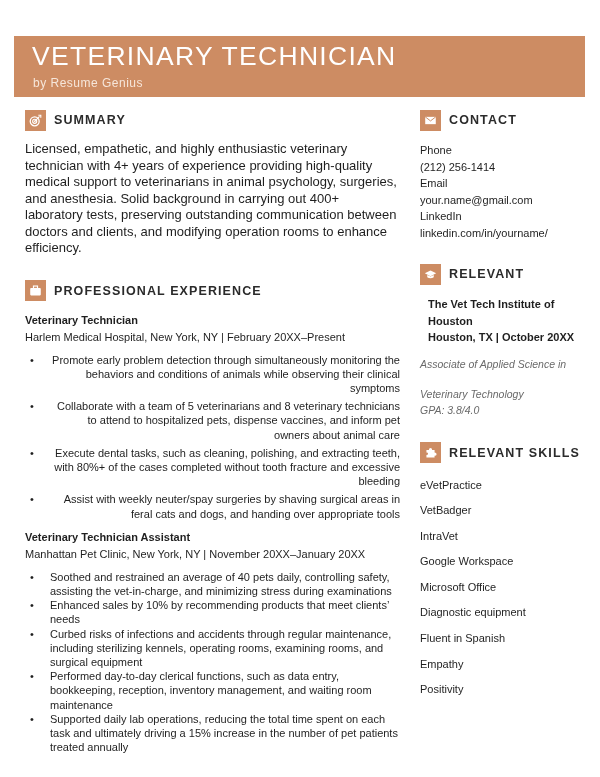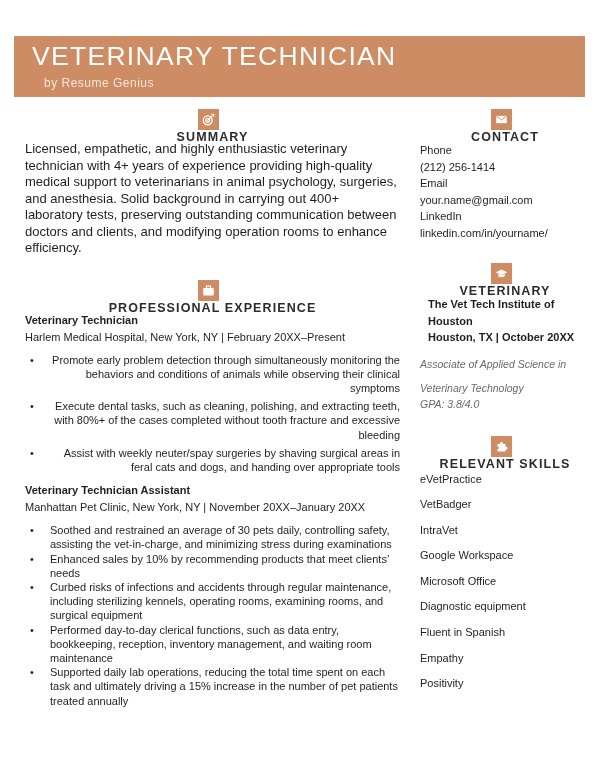--- a/index.html
+++ b/index.html
@@ -2,27 +2,27 @@
 <html><head>
 <meta charset="utf-8">
 <style>
   html, body { margin: 0; padding: 0; background: #ffffff; }
   body { width: 600px; height: 777px; position: relative; overflow: hidden;
          font-family: "Liberation Sans", sans-serif; color: #1f1f1f; }
   .header { position: absolute; left: 14px; top: 36px; width: 571px; height: 61px;
             background: #cd8c63; }
   .header .title { position: absolute; left: 18px; top: 5px; font-size: 26.5px;
                    letter-spacing: 1.3px; color: #ffffff; font-weight: normal; white-space: nowrap; }
-  .header .byline { position: absolute; left: 30px; top: 40px; font-size: 12px;
+  .header .byline { position: absolute; left: 19px; top: 40px; font-size: 12px;
                     letter-spacing: 0.5px; color: #f6e6da; white-space: nowrap; }
 
   .col-left { position: absolute; left: 25px; top: 109px; width: 375px; }
   .col-right { position: absolute; left: 420px; top: 109px; width: 170px; }
 
-  .sec-head { display: flex; align-items: center; height: 22px; flex-direction: column; }
+  .sec-head { display: flex; align-items: center; height: 22px; }
   .sec-icon { width: 21px; height: 21px; background: #cd8c63; display: flex;
               align-items: center; justify-content: center; margin-right: 8px; flex: none; }
   .sec-icon svg { width: 13px; height: 13px; display: block; }
   .sec-title { font-size: 12.5px; font-weight: bold; letter-spacing: 1.1px; color: #2b2b2b; }
 
   .summary { margin-top: 10px; font-size: 13px; line-height: 16.5px; color: #1f1f1f; }
 
   .exp { margin-top: 0; }
   .job-title { font-size: 11px; font-weight: bold; line-height: 16px; }
   .job-meta { font-size: 11px; line-height: 16px; margin-top: 1px; }
@@ -70,30 +70,31 @@
         </svg>
     </span>
     <span class="sec-title">PROFESSIONAL EXPERIENCE</span>
   </div>
 
   <div class="exp" style="margin-top:10px">
     <div class="job-title">Veterinary Technician</div>
     <div class="job-meta">Harlem Medical Hospital, New York, NY | February 20XX–Present</div>
     <ul class="bullets b1">
       <li>Promote early problem detection through simultaneously monitoring the behaviors and conditions of animals while observing their clinical symptoms</li>
+      <li>Collaborate with a team of 5 veterinarians and 8 veterinary technicians to attend to hospitalized pets, dispense vaccines, and inform pet owners about animal care</li>
       <li>Execute dental tasks, such as cleaning, polishing, and extracting teeth, with 80%+ of the cases completed without tooth fracture and excessive bleeding</li>
       <li>Assist with weekly neuter/spay surgeries by shaving surgical areas in feral cats and dogs, and handing over appropriate tools</li>
     </ul>
   </div>
 
   <div class="exp" style="margin-top:8px">
     <div class="job-title">Veterinary Technician Assistant</div>
     <div class="job-meta">Manhattan Pet Clinic, New York, NY | November 20XX–January 20XX</div>
     <ul class="bullets b2">
-      <li>Soothed and restrained an average of 30 pets daily, controlling safety, assisting the vet-in-charge, and minimizing stress during examinations</li>
+      <li>Soothed and restrained an average of 40 pets daily, controlling safety, assisting the vet-in-charge, and minimizing stress during examinations</li>
       <li>Enhanced sales by 10% by recommending products that meet clients’ needs</li>
       <li>Curbed risks of infections and accidents through regular maintenance, including sterilizing kennels, operating rooms, examining rooms, and surgical equipment</li>
       <li>Performed day-to-day clerical functions, such as data entry, bookkeeping, reception, inventory management, and waiting room maintenance</li>
       <li>Supported daily lab operations, reducing the total time spent on each task and ultimately driving a 15% increase in the number of pet patients treated annually</li>
     </ul>
   </div>
 </div>
 
 <div class="col-right">
 
@@ -115,28 +116,28 @@
     <div class="r-value">linkedin.com/in/yourname/</div>
   </div>
 
   <div class="sec-head" style="margin-top:22px">
     <span class="sec-icon">
       <svg viewBox="0 0 16 16">
           <path d="M8 3 L15 6.5 L8 10 L1 6.5 Z" fill="#fff"></path>
           <path d="M4 8.5 L4 11.5 Q8 14 12 11.5 L12 8.5 L8 10.5 Z" fill="#fff"></path>
         </svg>
     </span>
-    <span class="sec-title">VETERINARY</span>
+    <span class="sec-title">RELEVANT</span>
   </div>
   <div style="margin-top:11px">
     <div class="edu-school">The Vet Tech Institute of</div>
     <div class="edu-school">Houston</div>
     <div class="edu-school">Houston, TX | October 20XX</div>
     <div class="edu-degree">Associate of Applied Science in</div>
-    <div class="edu-degree" style="margin-top:8px">Veterinary Technology</div>
+    <div class="edu-degree" style="margin-top:14px">Veterinary Technology</div>
     <div class="edu-degree" style="margin-top:0">GPA: 3.8/4.0</div>
   </div>
 
   <div class="sec-head" style="margin-top:24px">
     <span class="sec-icon">
       <svg viewBox="0 0 16 16">
           <path d="M3 5 L6 5 Q6 2.5 8 2.5 Q10 2.5 10 5 L13 5 L13 8 Q15.5 8 15.5 10 Q15.5 12 13 12 L13 14 L3 14 L3 11 Q5 11 5 9.5 Q5 8 3 8 Z" fill="#fff"></path>
         </svg>
     </span>
     <span class="sec-title">RELEVANT SKILLS</span>

